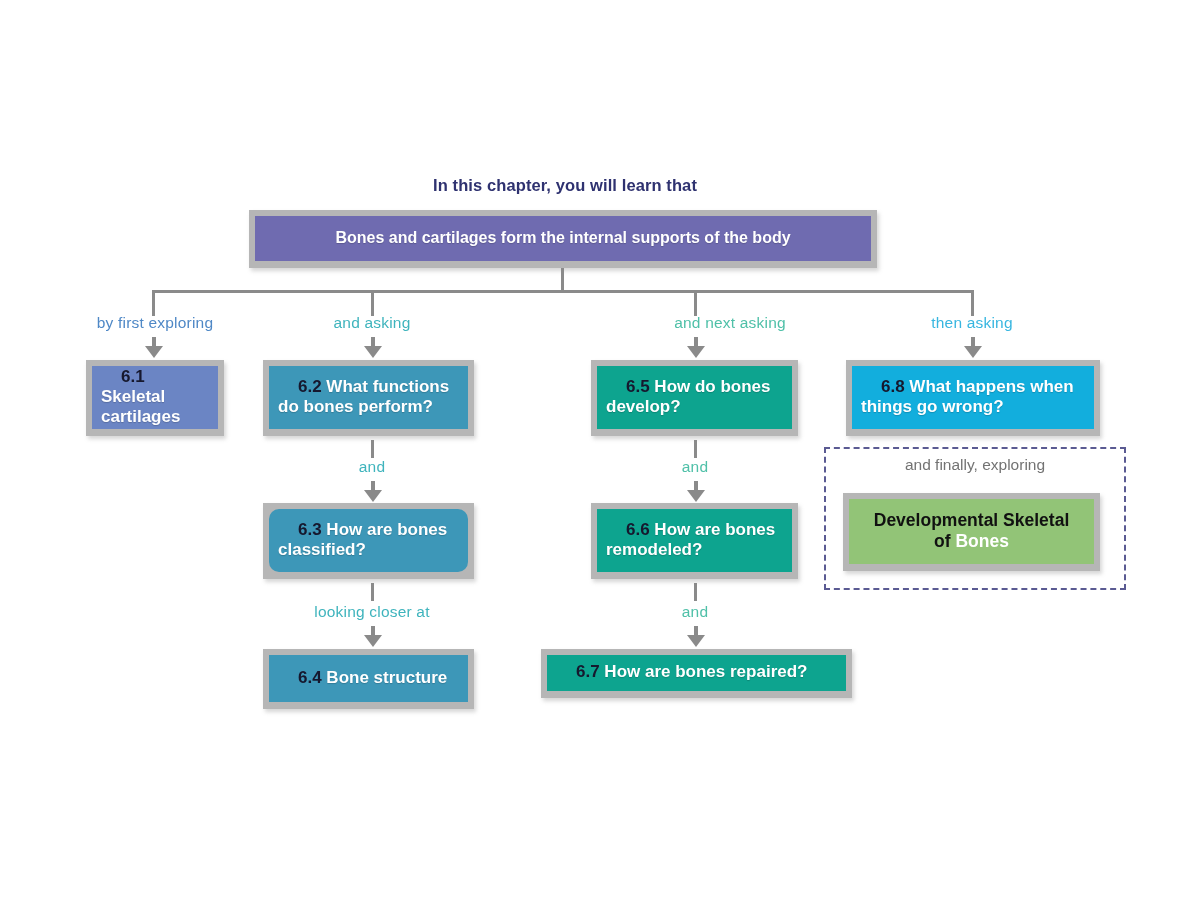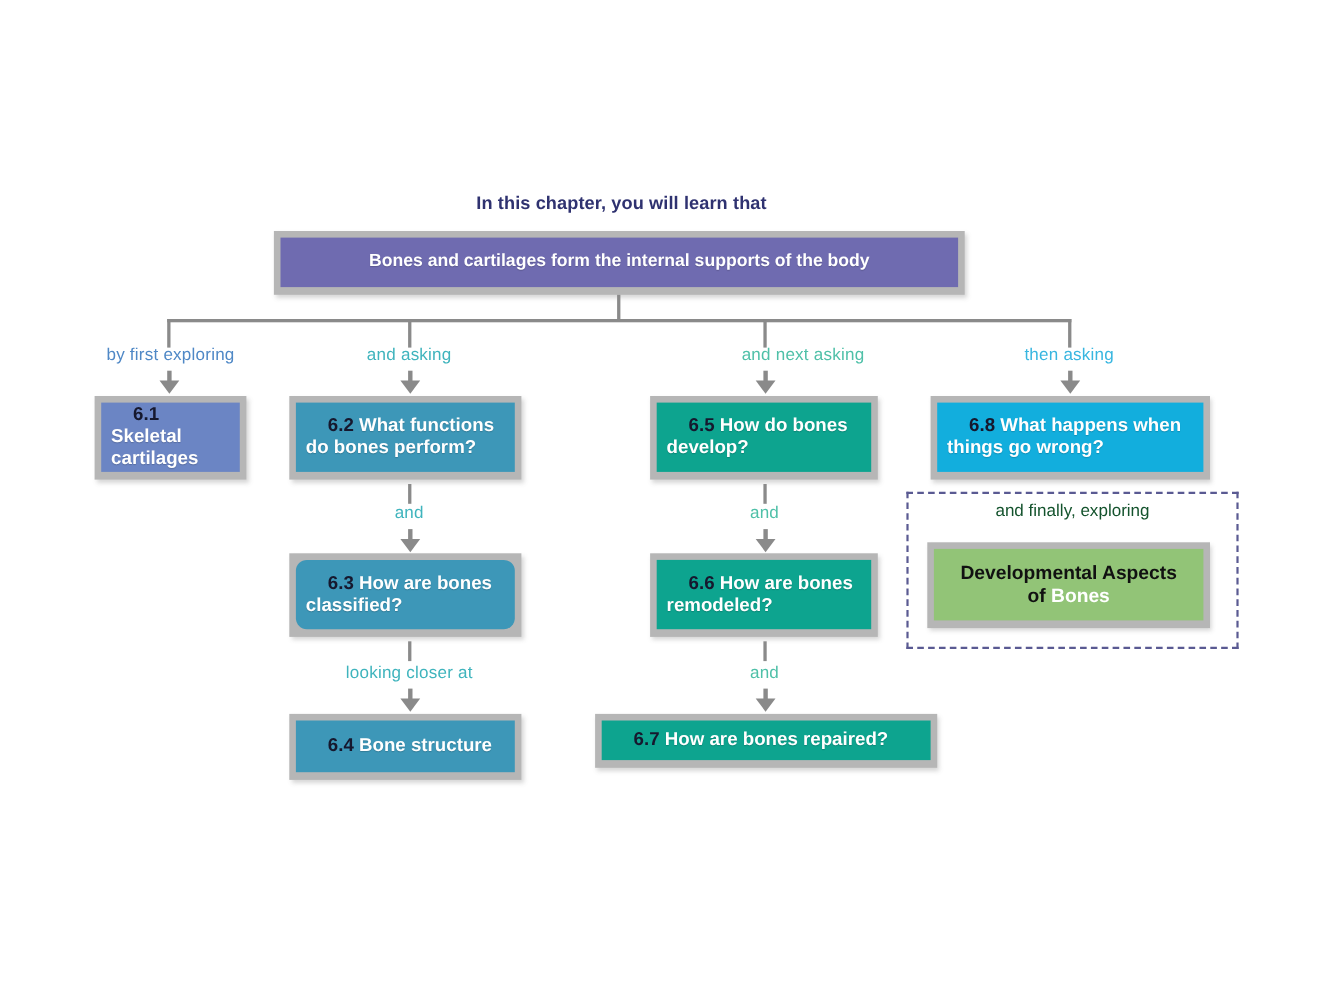--- a/index.html
+++ b/index.html
@@ -119,21 +119,21 @@
     width: 302px;
     height: 143px;
     border: 2.5px dashed #5a5a92;
     box-sizing: border-box;
   }
   #cap-finally {
     position: absolute;
     left: 975px;
     top: 456px;
     font-size: 15.5px;
-    color: #14532d;
+    color: #737373;
     transform: translateX(-50%);
     white-space: nowrap;
   }
   #node-dev {
     left: 843px;
     top: 493px;
     width: 257px;
     height: 78px;
   }
   #node-dev .fill {
@@ -253,17 +253,17 @@
     <div class="fill" style="background:#0da48f;">
       <span class="txt"><span class="num">6.7</span><span> How are bones repaired?</span></span>
     </div>
   </div>
 
   <div id="dashed-group"></div>
   <div id="cap-finally">and finally, exploring</div>
 
   <div class="node" id="node-dev">
     <div class="fill">
-      <span class="txt"><span>Developmental Aspects</span><br><span>of </span><span class="hl">Bones</span></span>
+      <span class="txt"><span>Developmental Skeletal</span><br><span>of </span><span class="hl">Bones</span></span>
     </div>
   </div>
 
 </div>
 
 </body></html>

